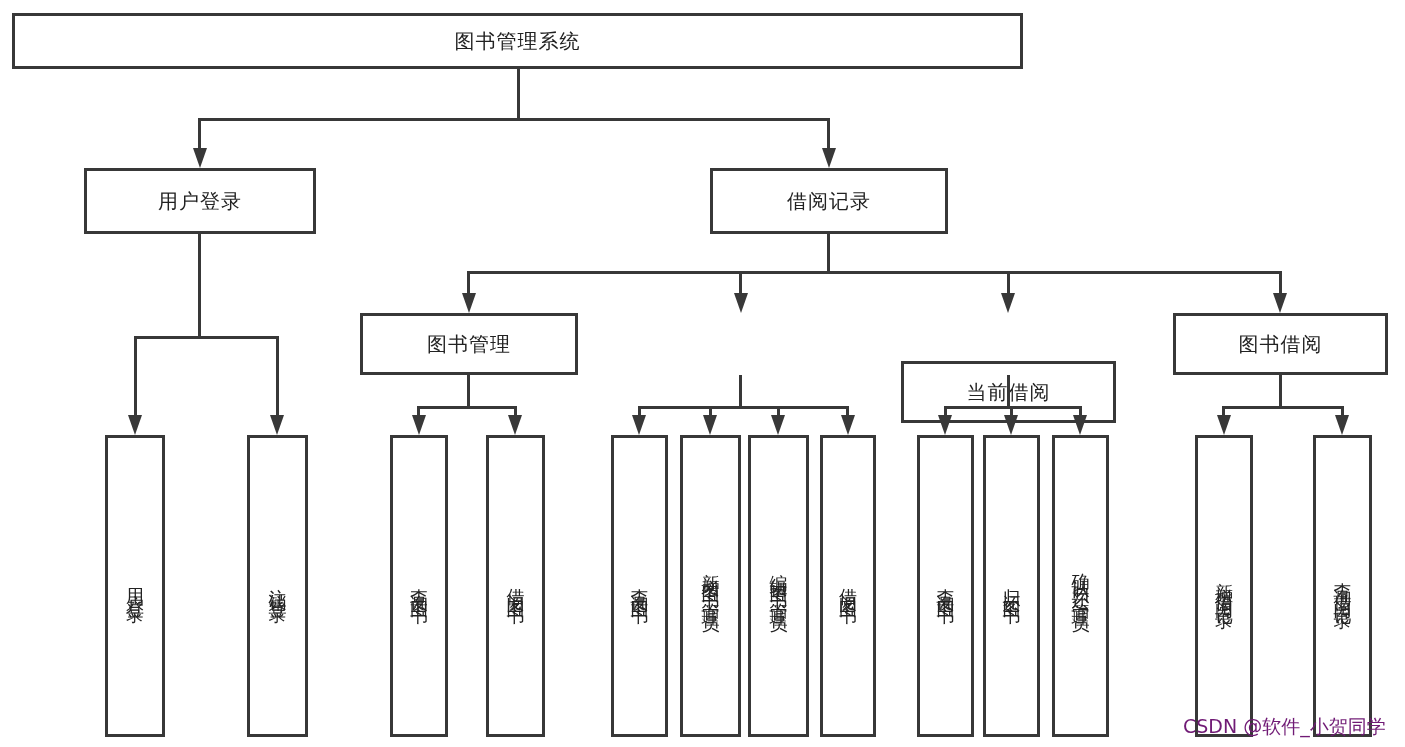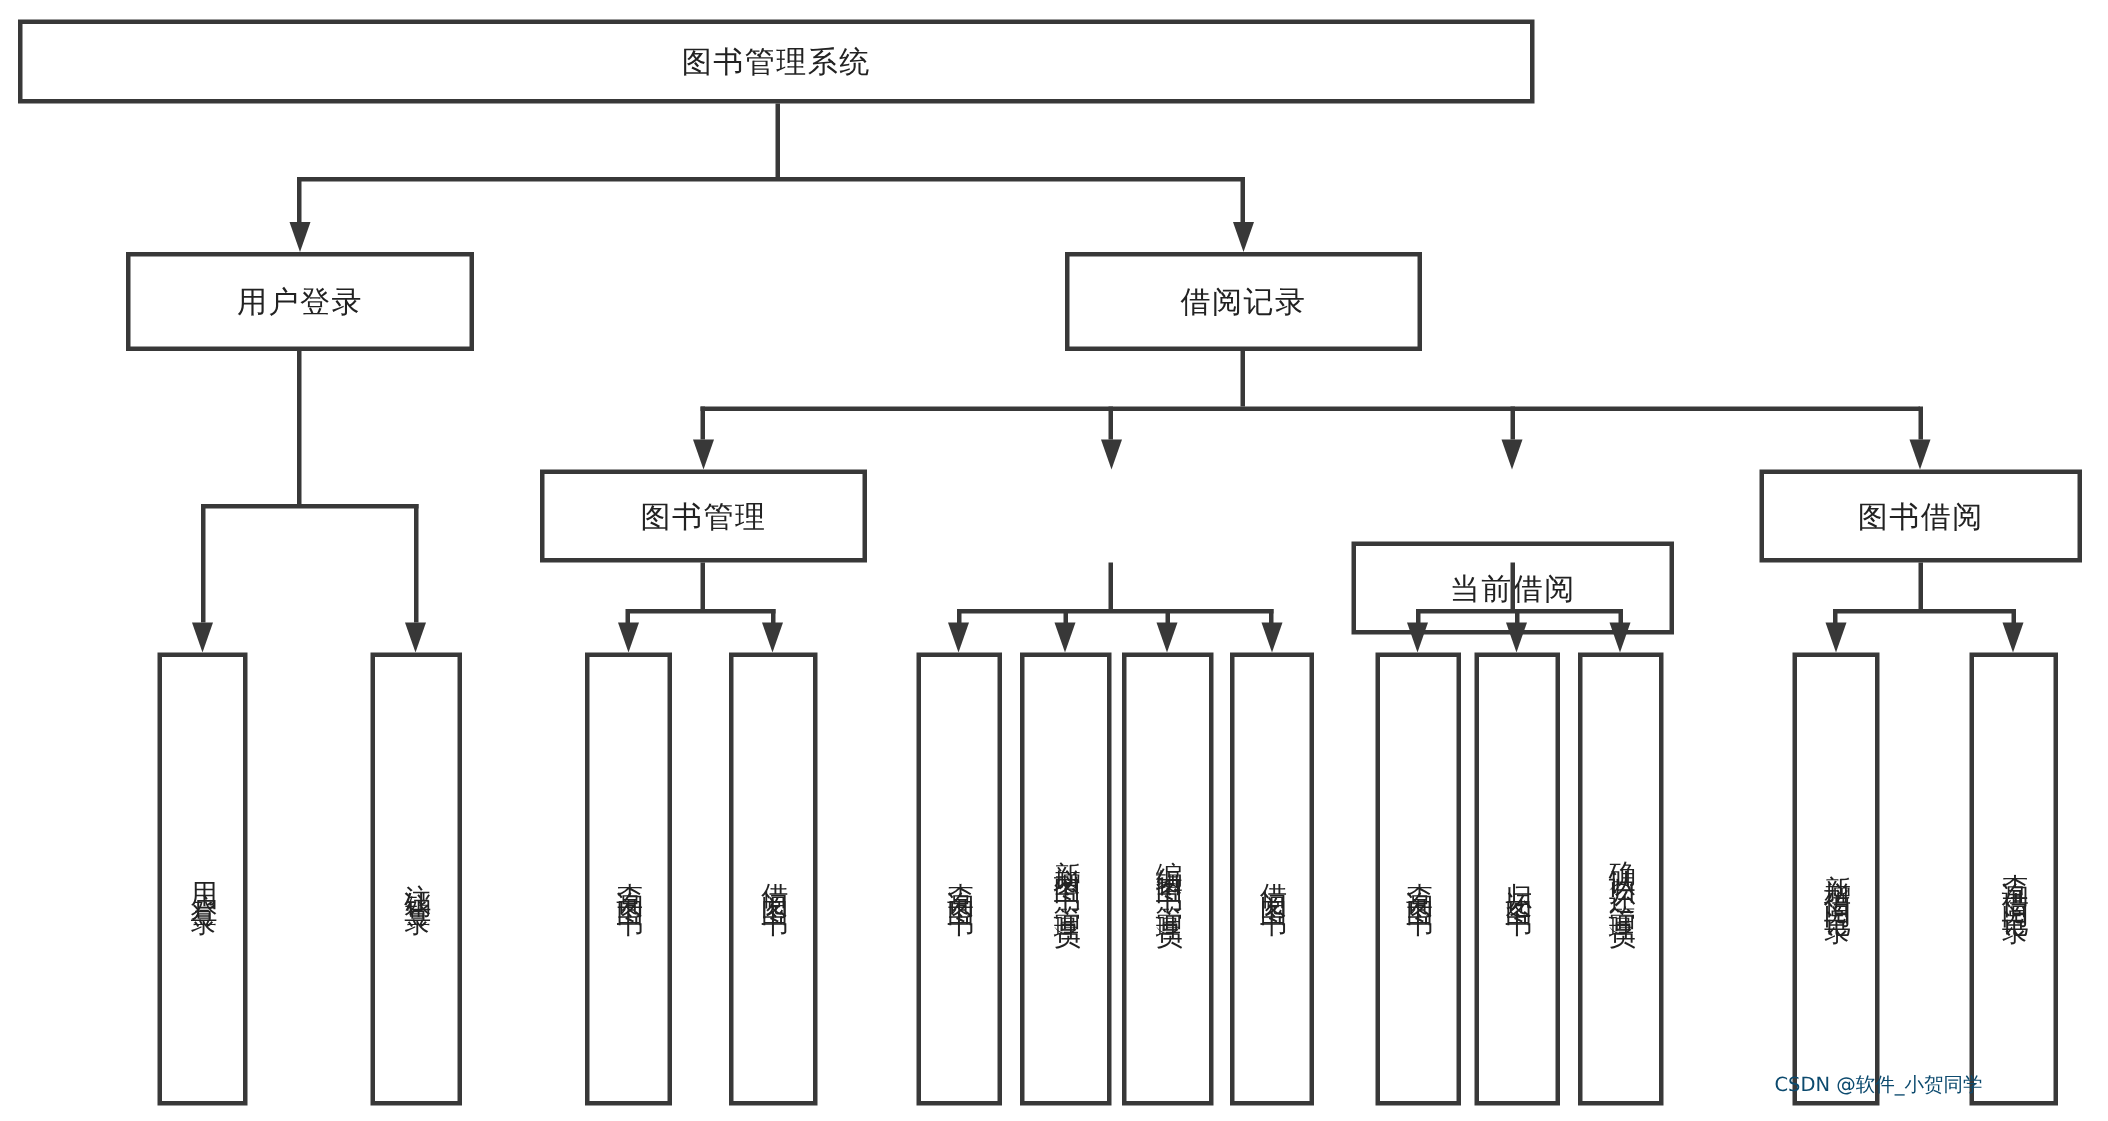--- a/index.html
+++ b/index.html
@@ -18,21 +18,21 @@
   }
   .hline{position:absolute;height:3px;background:#383838;}
   .vline{position:absolute;width:3px;background:#383838;}
   .arrow{
     position:absolute;width:0;height:0;
     border-left:7px solid transparent;border-right:7px solid transparent;
     border-top:20px solid #383838;
   }
   .watermark{
     position:absolute;left:1183px;top:714px;z-index:5;
-    font-size:13px;color:#0c4a6e;white-space:nowrap;
+    font-size:19px;color:#701a75;white-space:nowrap;
   }
 </style>
 </head>
 <body>
 
 <div class="canvas">
 
   <div class="box" style="left:12px;top:13px;width:1011px;height:56px;">
     <span class="htext">图书管理系统</span>
   </div>

